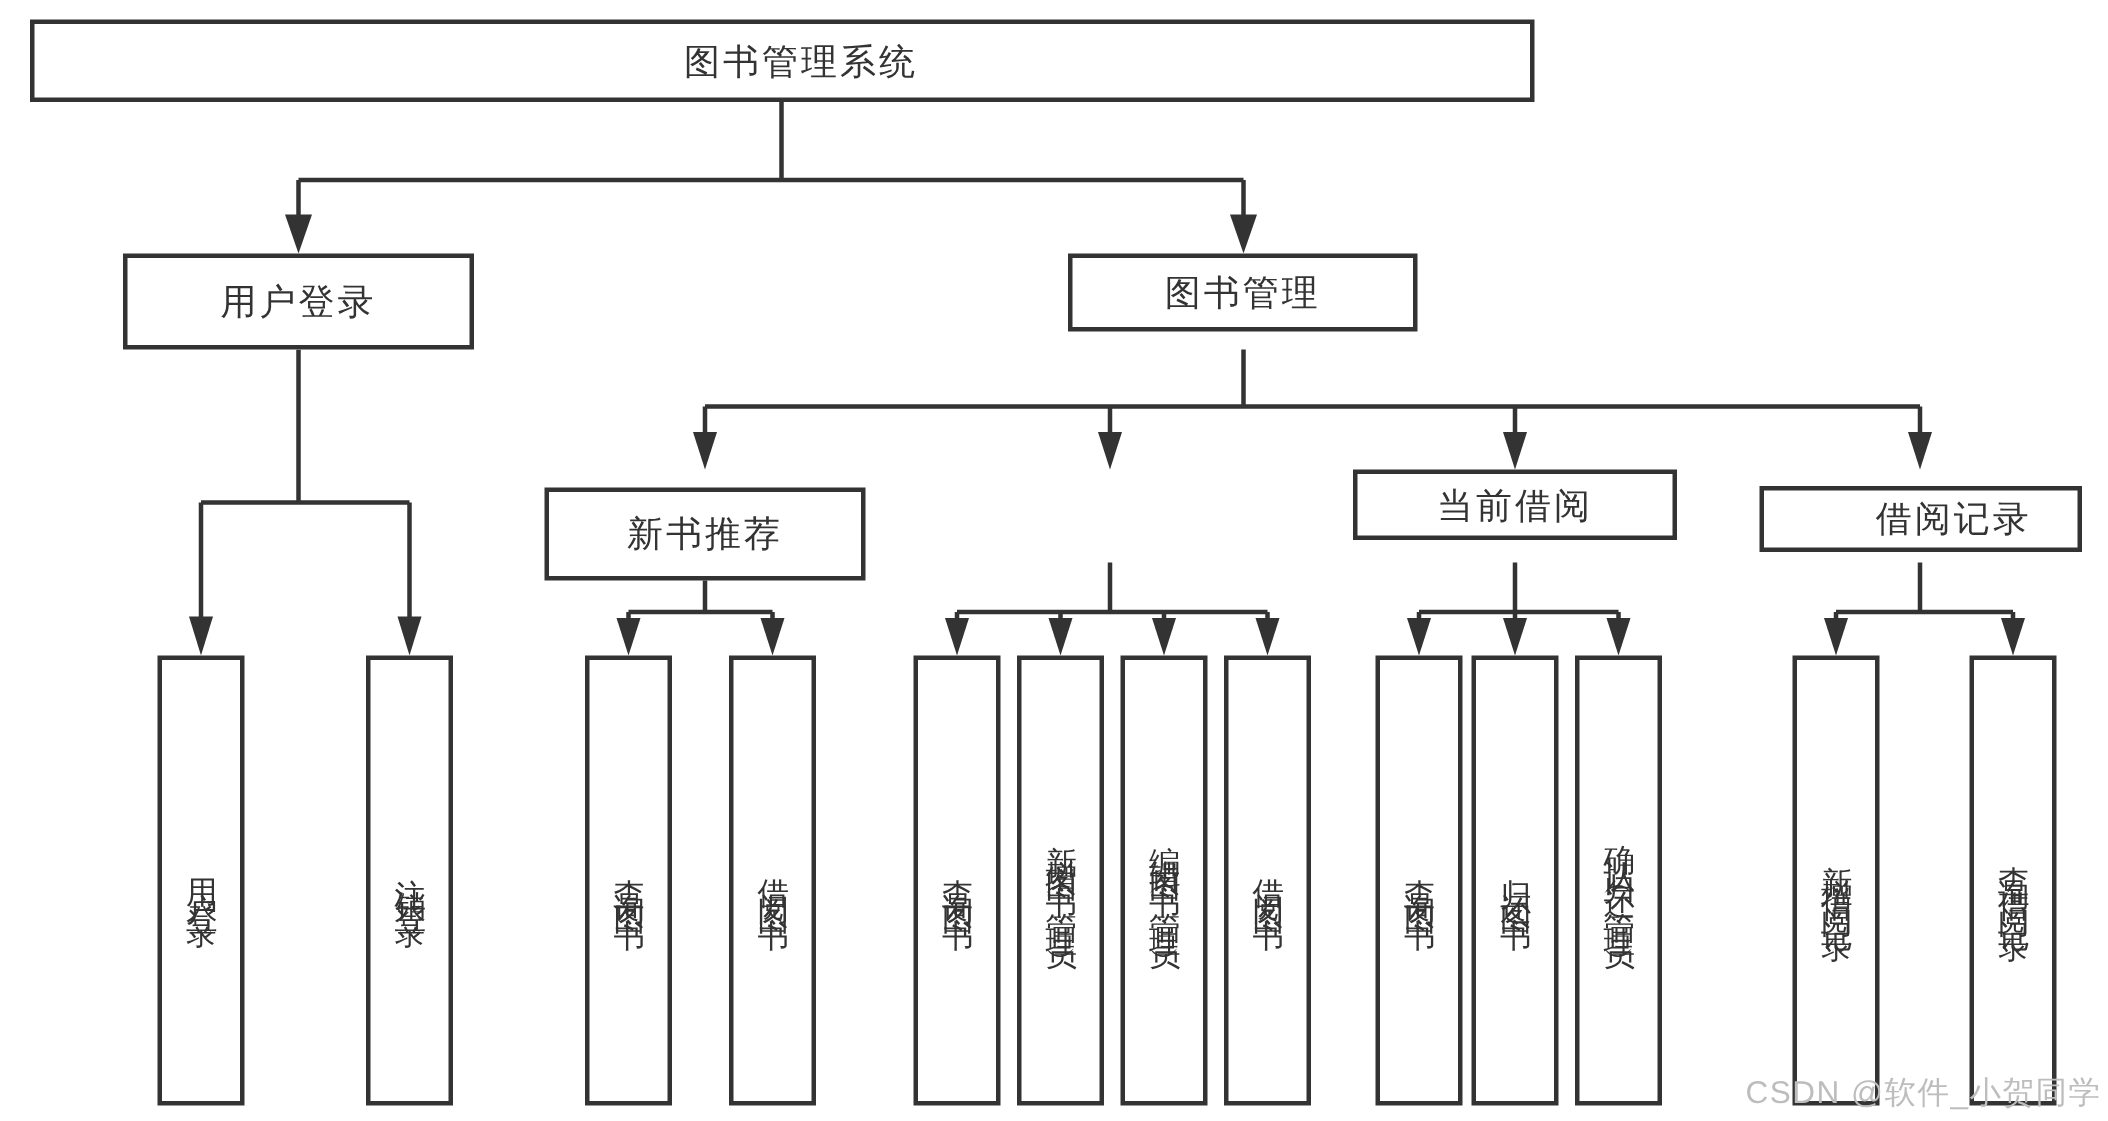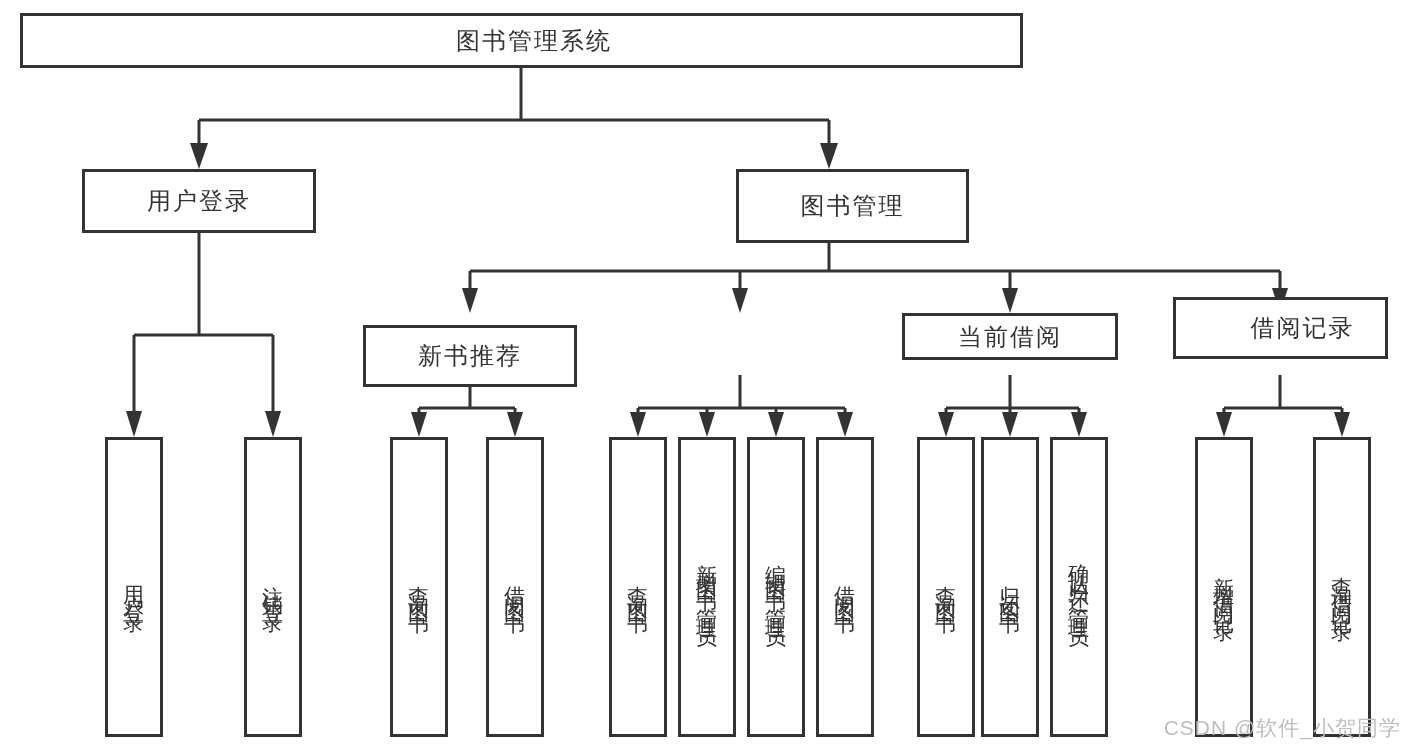--- a/index.html
+++ b/index.html
@@ -109,25 +109,25 @@
     <g>
       <path d="M1280 375 V408 M1224 408 H1342 M1224 408 V418 M1342 408 V418"></path>
       <polygon points="1216,412 1232,412 1224,437"></polygon>
       <polygon points="1334,412 1350,412 1342,437"></polygon>
     </g>
   </svg>
 
   <div class="node h" style="left:20px; top:13px; width:1003px; height:55px;padding-left:25px;">图书管理系统</div>
 
   <div class="node h" style="left:82px; top:169px; width:234px; height:64px;">用户登录</div>
-  <div class="node h" style="left:712px; top:169px; width:233px; height:74px;margin-left:24px;">图书管理</div>
+  <div class="node h" style="left:712px; top:169px; width:233px; height:52px;">图书管理</div>
 
   <div class="node h" style="left:363px; top:313px; width:214px; height:62px;margin-top:12px;">新书推荐</div>
   <div class="node h" style="left:902px; top:313px; width:216px; height:47px;">当前借阅</div>
-  <div class="node h" style="left:1173px; top:297px; width:215px; height:62px;padding-left:44px;">借阅记录</div>
+  <div class="node h" style="left:1173px; top:324px; width:215px; height:44px;padding-left:44px;">借阅记录</div>
 
   <div class="node v" style="left:105px; top:437px; width:58px; height:300px;">
       <span>用户登录</span>
     </div>
   <div class="node v" style="left:244px; top:437px; width:58px; height:300px;">
       <span>注销登录</span>
     </div>
 
   <div class="node v" style="left:390px; top:437px; width:58px; height:300px;">
       <span>查询图书</span>

